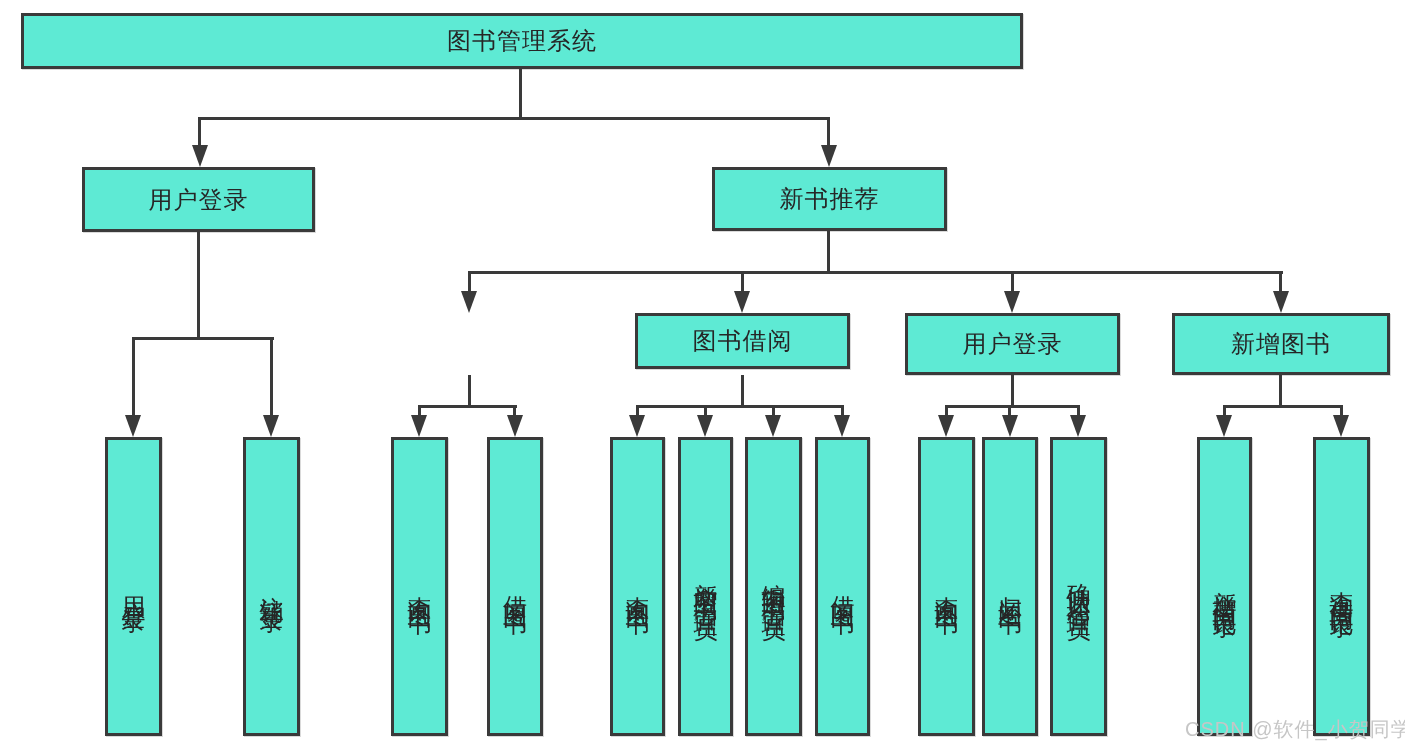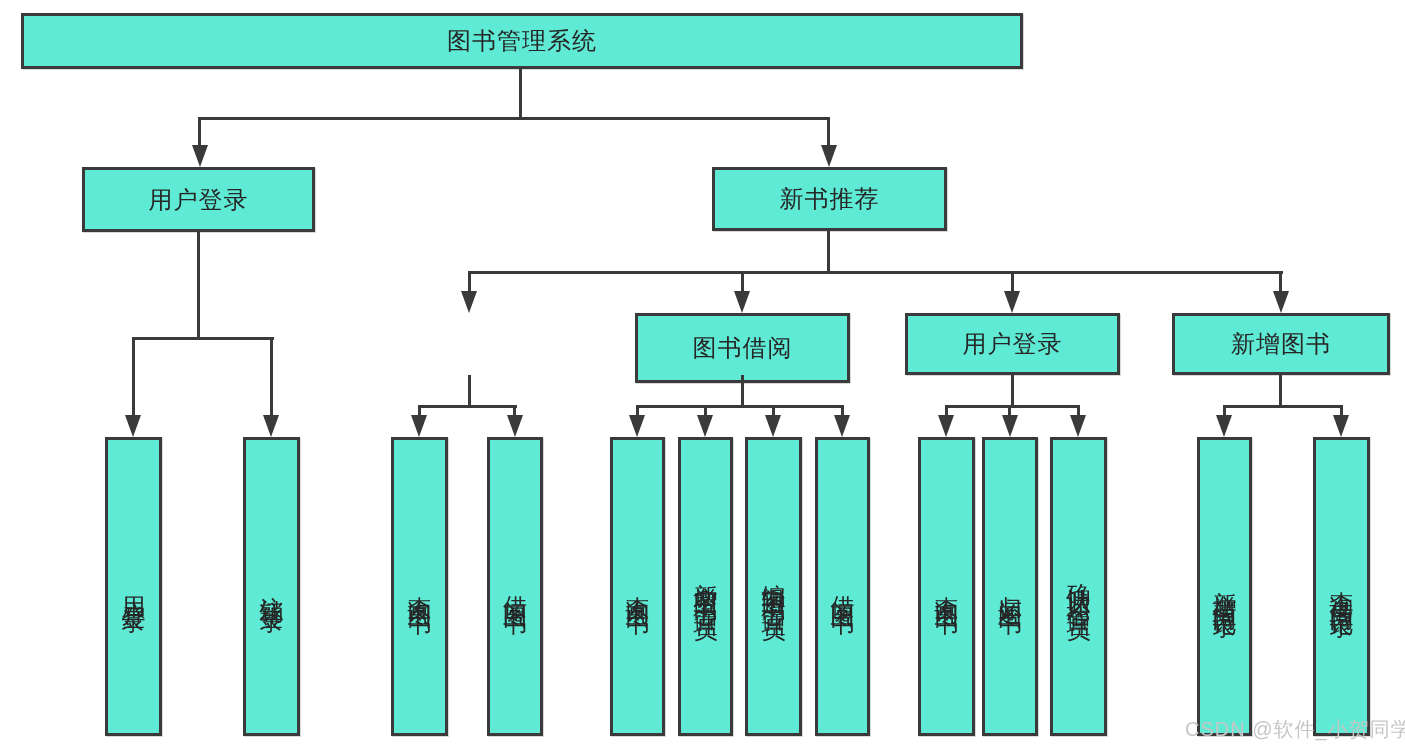--- a/index.html
+++ b/index.html
@@ -61,21 +61,21 @@
 
   <div class="box hbox" style="left:82px;top:167px;width:233px;height:65px">
     <span>用户登录</span>
   </div>
 
   <div class="box hbox" style="left:712px;top:167px;width:235px;height:64px">
     <span>新书推荐</span>
   </div>
 
 
-  <div class="box hbox" style="left:635px;top:313px;width:215px;height:70px">
+  <div class="box hbox" style="left:635px;top:313px;width:215px;height:56px">
     <span>图书借阅</span>
   </div>
 
   <div class="box hbox" style="left:905px;top:313px;width:215px;height:62px">
     <span>用户登录</span>
   </div>
 
   <div class="box hbox" style="left:1172px;top:313px;width:218px;height:62px">
     <span>新增图书</span>
   </div>

